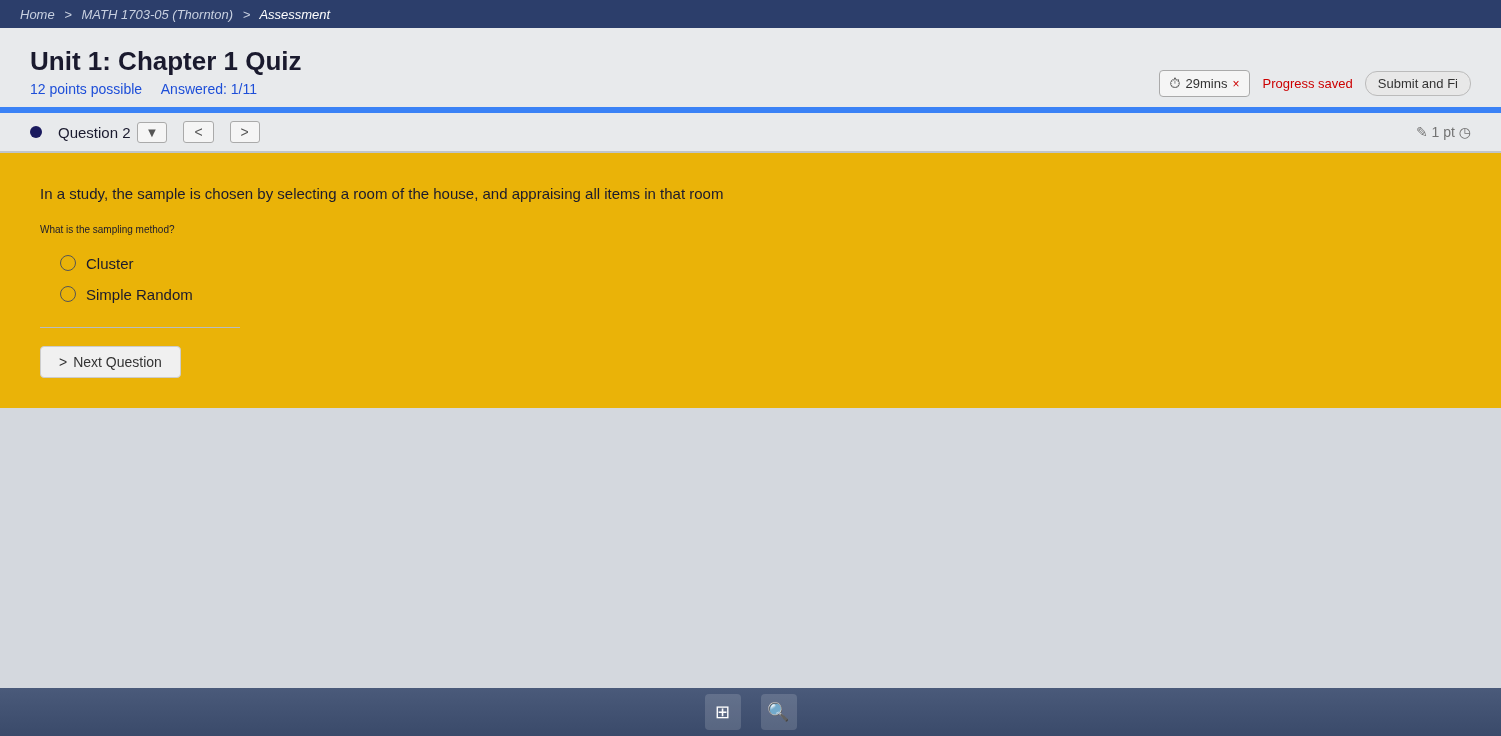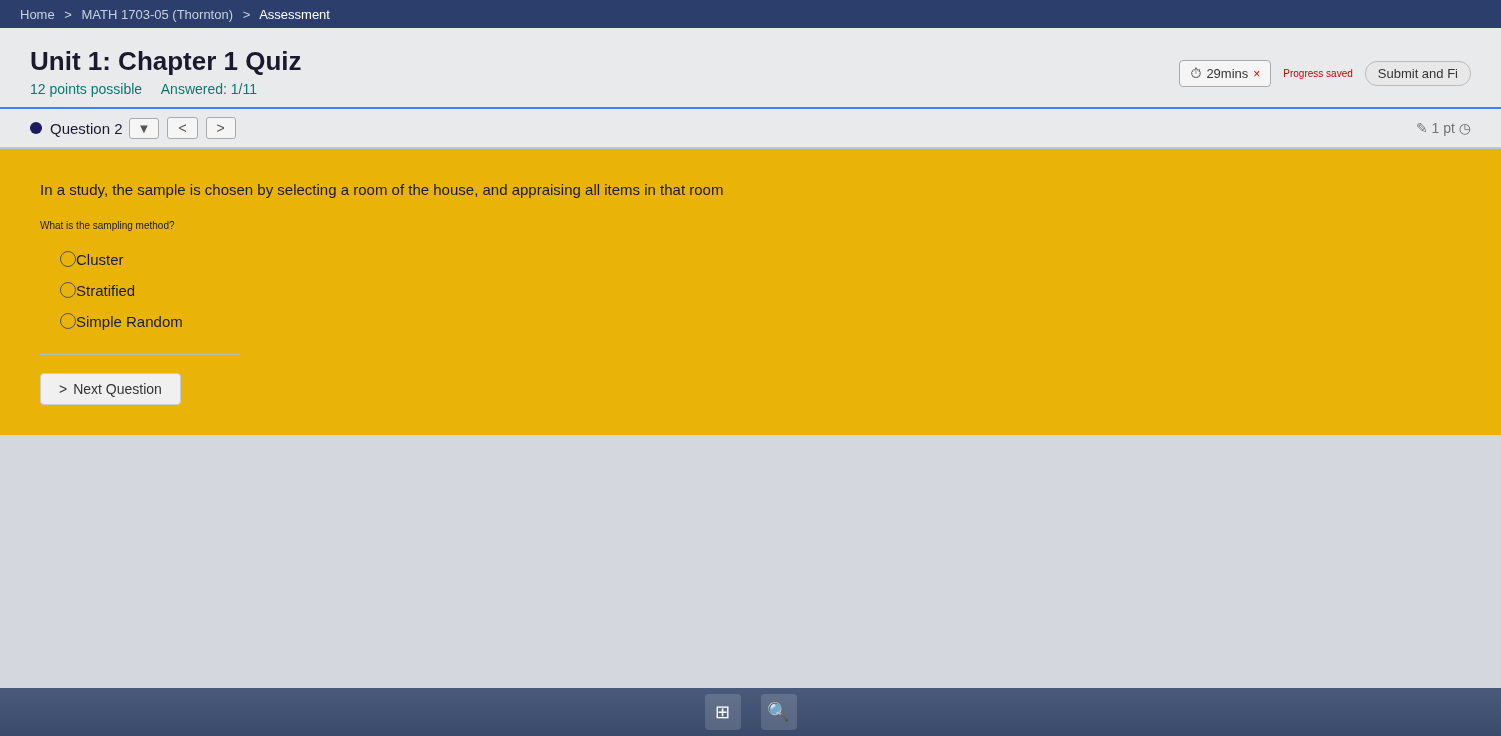--- a/index.html
+++ b/index.html
@@ -27,20 +27,21 @@
       background-color: #2c3e6b;
       height: 28px;
       display: flex;
       align-items: center;
       padding: 0 20px;
     }
 
     .breadcrumb {
       color: #c8d0e0;
       font-size: 13px;
+      font-style: italic;
     }
 
     .breadcrumb a {
       color: #c8d0e0;
       text-decoration: none;
     }
 
     .breadcrumb .separator {
       margin: 0 6px;
       color: #c8d0e0;
@@ -55,38 +56,38 @@
       margin: 0;
       padding: 0;
       min-height: calc(100% - 28px);
     }
 
     .quiz-header {
       background-color: #e8eaec;
       padding: 18px 30px 10px 30px;
       display: flex;
       justify-content: space-between;
-      align-items: center;
-      border-bottom: 2px solid #3b82f6;
+      align-items: flex-end;
+      border-bottom: 6px solid #3b82f6;
     }
 
     .quiz-title-section {
       flex: 1;
     }
 
     .quiz-title {
       font-size: 26px;
       font-weight: bold;
       color: #1a1a2e;
       margin-bottom: 4px;
     }
 
     .quiz-meta {
       font-size: 14px;
-      color: #0f766e;
+      color: #1d4ed8;
     }
 
     .quiz-controls-right {
       display: flex;
       align-items: center;
       gap: 12px;
       margin-top: 4px;
     }
 
     .timer-box {
@@ -106,21 +107,21 @@
     }
 
     .timer-x {
       color: #cc0000;
       font-size: 12px;
       cursor: pointer;
     }
 
     .progress-saved {
       color: #cc0000;
-      font-size: 10px;
+      font-size: 13px;
     }
 
     .submit-btn {
       background-color: #e8e8e8;
       border: 1px solid #bbb;
       border-radius: 12px;
       padding: 4px 12px;
       font-size: 13px;
       color: #333;
       cursor: pointer;
@@ -131,21 +132,21 @@
       padding: 8px 30px;
       display: flex;
       justify-content: space-between;
       align-items: center;
       border-bottom: 2px solid #c0c5cc;
     }
 
     .question-nav-left {
       display: flex;
       align-items: center;
-      gap: 8px;
+      gap: 16px;
     }
 
     .question-dot {
       width: 12px;
       height: 12px;
       background-color: #1a1a5e;
       border-radius: 50%;
       display: inline-block;
     }
 
@@ -210,20 +211,21 @@
     .answer-options {
       display: flex;
       flex-direction: column;
       gap: 14px;
       padding-left: 20px;
     }
 
     .answer-option {
       display: flex;
       align-items: center;
+      gap: 10px;
       cursor: pointer;
     }
 
     .radio-circle {
       width: 16px;
       height: 16px;
       border: 1.5px solid #555;
       border-radius: 50%;
       background: transparent;
       flex-shrink: 0;
@@ -341,24 +343,20 @@
       <div class="question-text">In a study, the sample is chosen by selecting a room of the house, and appraising all items in that room</div>
       <div class="question-sub-text">What is the sampling method?</div>
 
       <div class="answer-options">
         <div class="answer-option">
           <div class="radio-circle"></div>
           <span class="option-label">Cluster</span>
         </div>
         <div class="answer-option">
           <div class="radio-circle"></div>
-          <span class="option-label">Stratified</span>
-        </div>
-        <div class="answer-option">
-          <div class="radio-circle"></div>
           <span class="option-label">Simple Random</span>
         </div>
       </div>
 
       <hr class="divider">
 
       <button class="next-question-btn">
         <span class="next-arrow">&gt;</span>
         <span>Next Question</span>
       </button>

